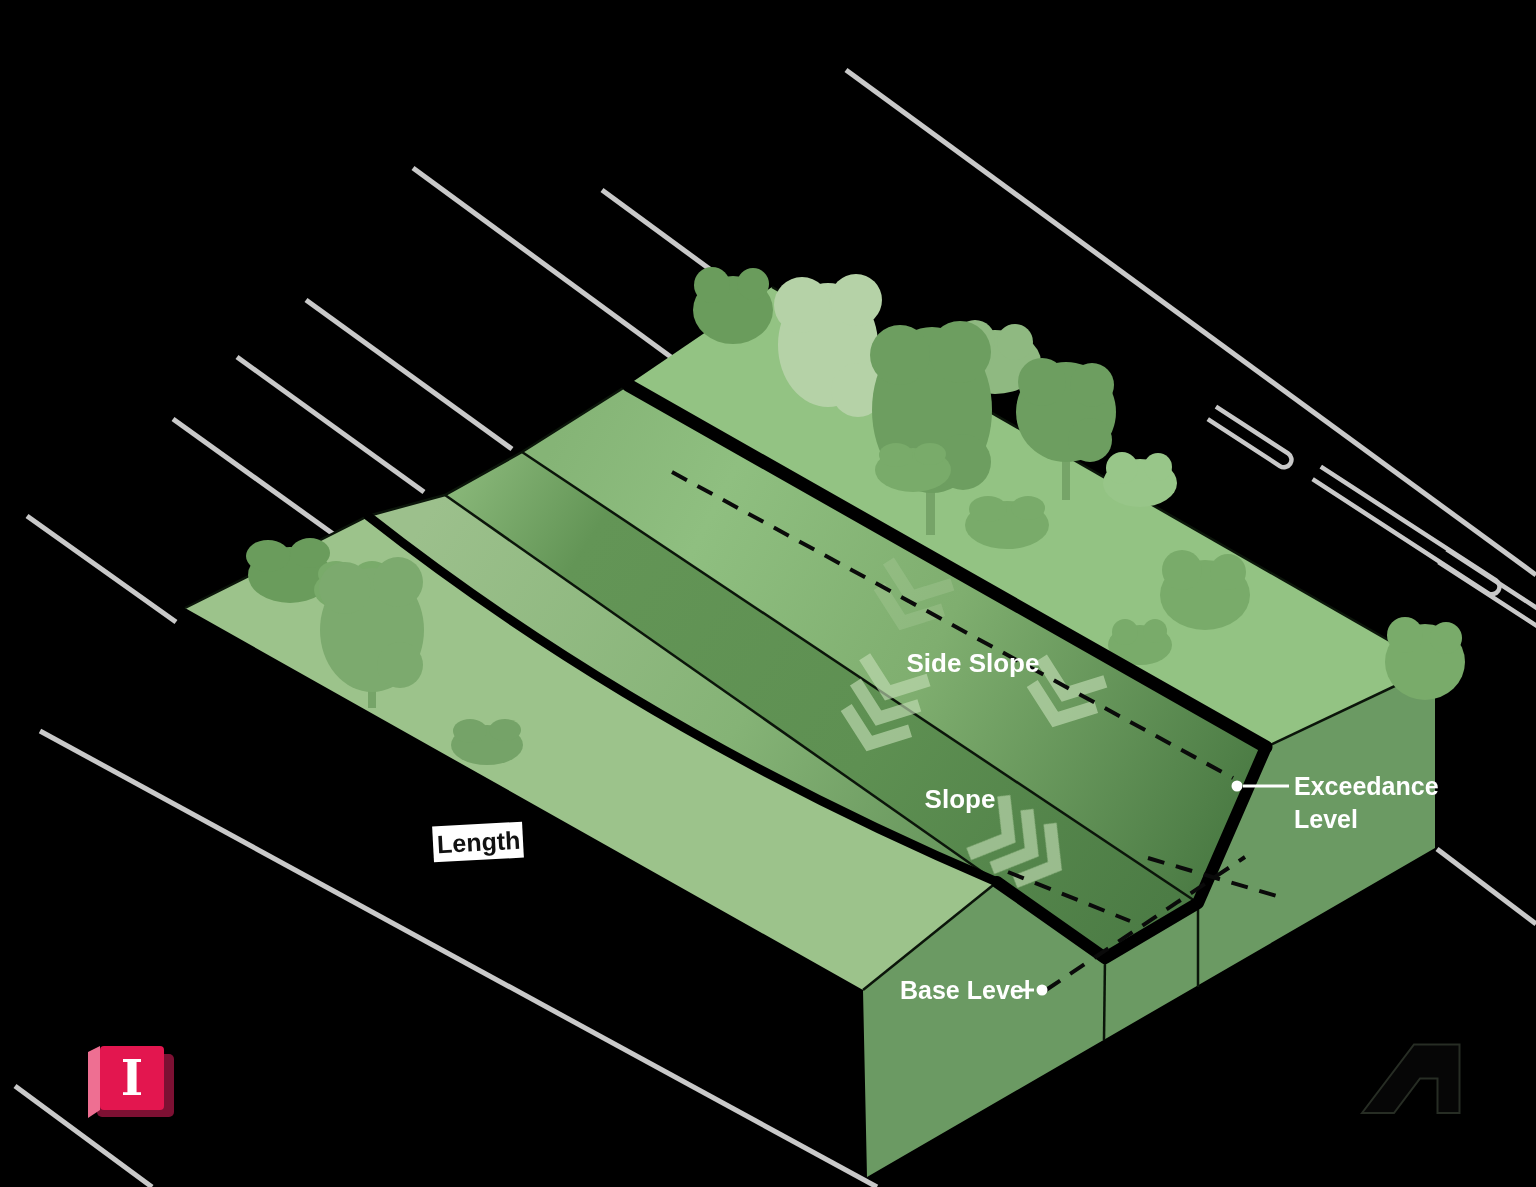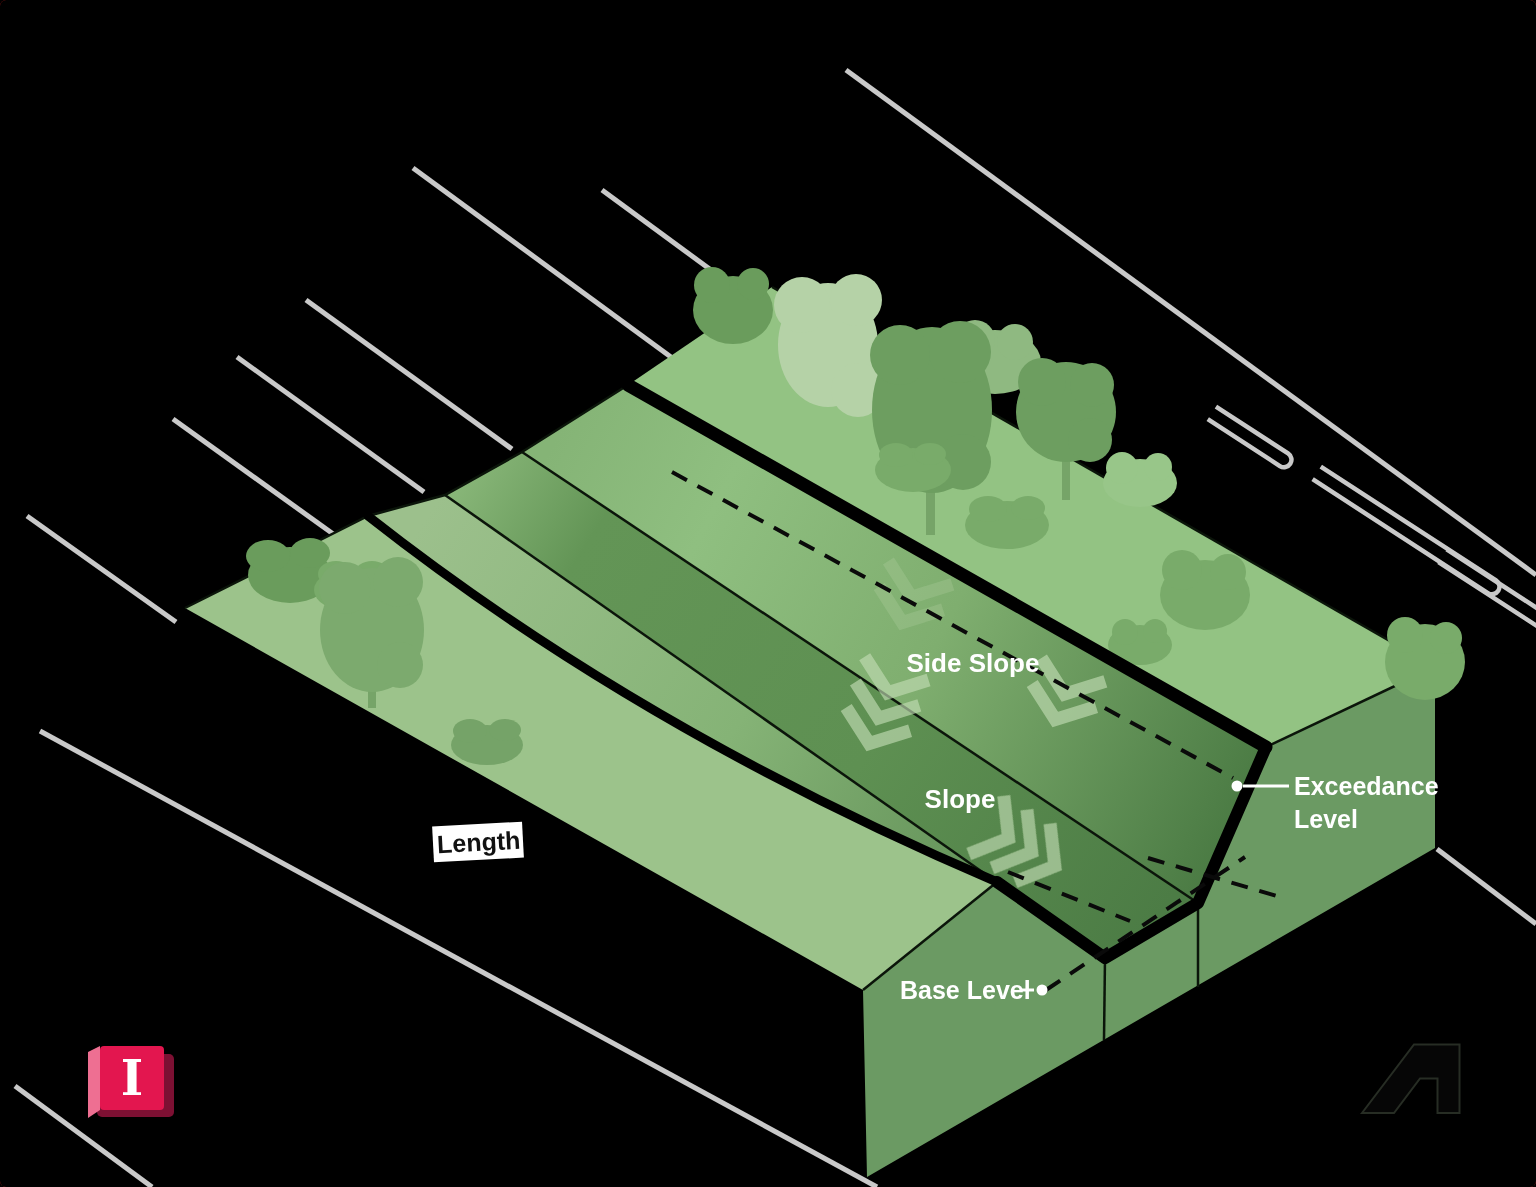--- a/index.html
+++ b/index.html
@@ -1,16 +1,16 @@
 <!DOCTYPE html>
 <html><head>
 <meta charset="utf-8">
 <style>
   html,body{margin:0;padding:0;background:#000;}
-  .stage{width:1536px;height:1187px;position:relative;background:#b91c1c;overflow:hidden;border-radius:6px;}
+  .stage{width:1536px;height:1187px;position:relative;background:#b91c1c;overflow:hidden;}
   svg{display:block;}
   text{font-family:"Liberation Sans",sans-serif;}
   .lbl{font-weight:bold;fill:#ffffff;}
   .lbl-dark{font-weight:bold;fill:#111111;}
   .iw-letter{font-family:"DejaVu Serif",serif;font-weight:bold;fill:#ffffff;}
 </style>
 </head>
 <body>
 
 <div class="stage">

